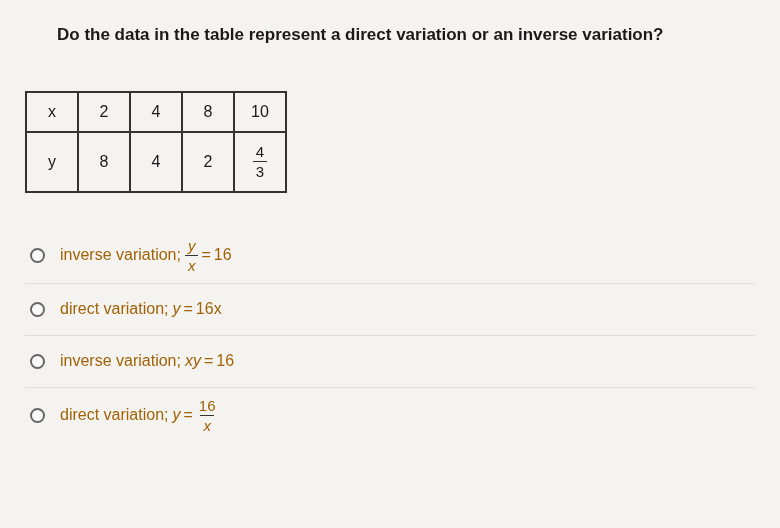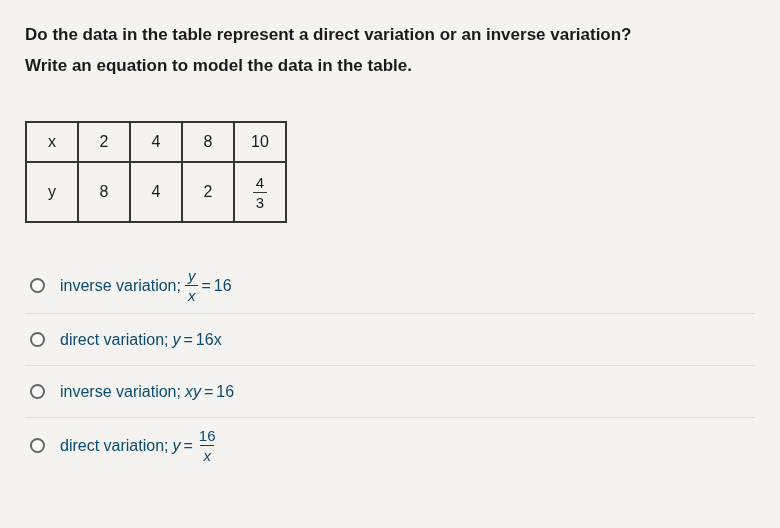--- a/index.html
+++ b/index.html
@@ -13,20 +13,21 @@
       width: 780px;
       height: 528px;
       padding: 20px 25px;
       color: #1a1a1a;
     }
     .question {
       font-weight: bold;
       font-size: 17px;
       line-height: 1.8;
       margin-bottom: 40px;
+      margin-left: 32px;
     }
     .data-table {
       border-collapse: collapse;
       margin-bottom: 35px;
     }
     .data-table td {
       border: 2px solid #333;
       width: 52px;
       height: 40px;
       text-align: center;
@@ -73,37 +74,36 @@
       border: 2px solid #666;
       border-radius: 50%;
       flex-shrink: 0;
       background: #fafafa;
     }
     .option-text {
       display: flex;
       align-items: center;
       gap: 4px;
       font-size: 16px;
-      color: #0c4a6e;
+      color: #a16207;
     }
     .option-text .ital {
       font-style: italic;
     }
     .eq-part {
       display: inline-flex;
       align-items: center;
       gap: 3px;
     }
   </style>
 </head>
 <body>
 
 <div class="question">
   <div>Do the data in the table represent a direct variation or an inverse variation?</div>
-  <div>Write an equation to model the data in the table.</div>
 </div>
 
 <table class="data-table">
   <tbody>
       <tr>
     <td>x</td>
     <td>2</td>
     <td>4</td>
     <td>8</td>
     <td>10</td>

